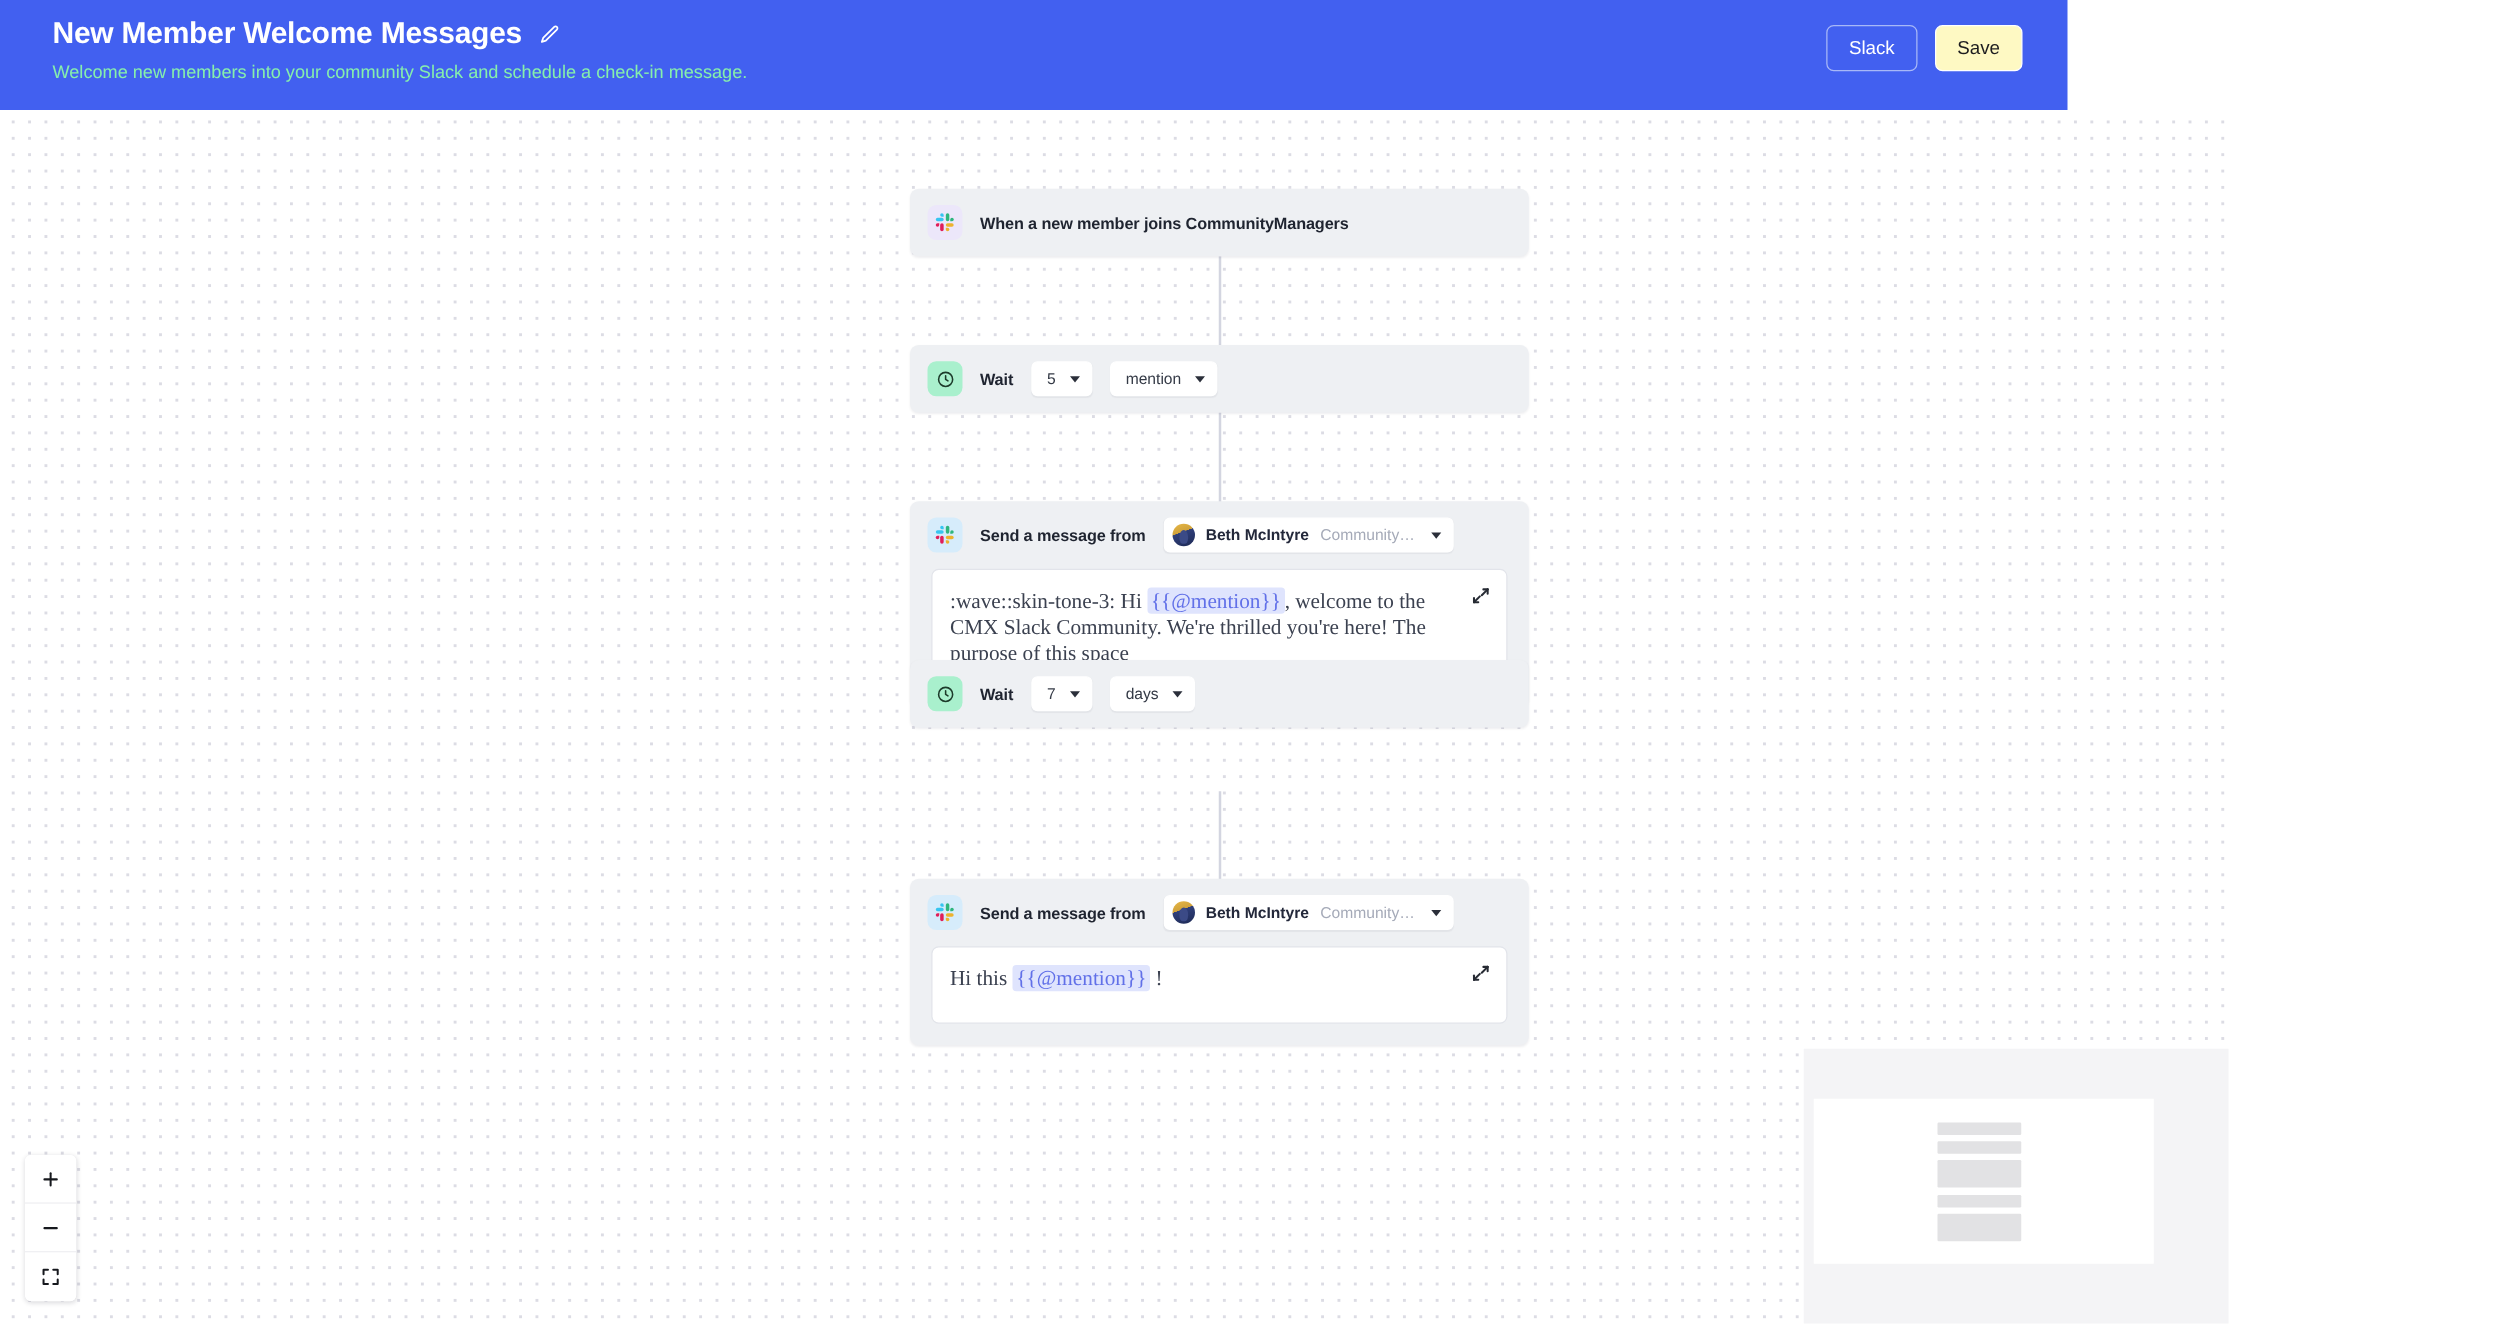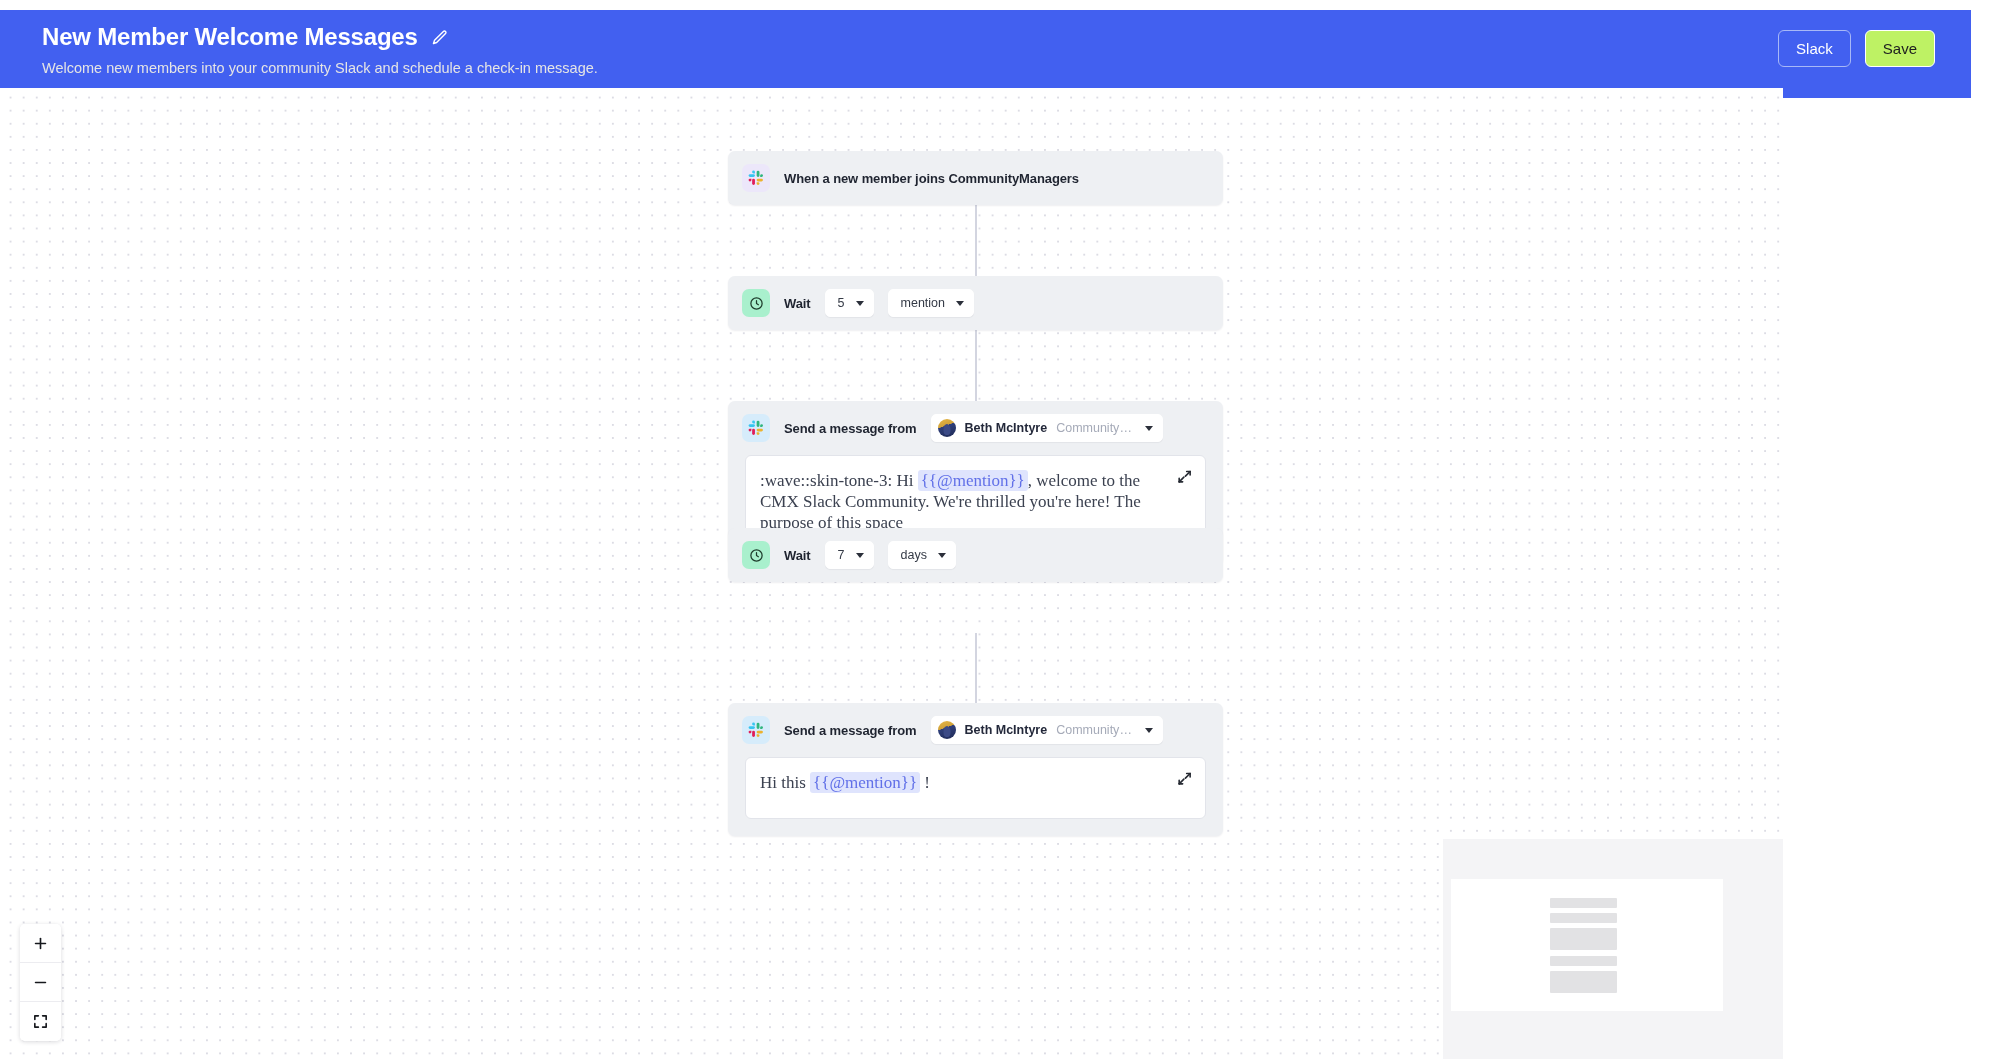--- a/index.html
+++ b/index.html
@@ -6,48 +6,48 @@
   html, body {
     width: 1999px; height: 1059px;
     font-family: "Liberation Sans", sans-serif;
     background: #ffffff;
     overflow: hidden;
   }
 
   
   .header {
     position: absolute; top: 0; left: 0;
-    width: 1971px; height: 88px;
+    width: 1654px; height: 88px;
     background: #4260f0;
-    display: flex; align-items: flex-start; justify-content: space-between; margin-top: 10px;
+    display: flex; align-items: flex-start; justify-content: space-between;
   }
   .header-left { padding: 12px 0 0 42px; }
   .title-row { display: flex; align-items: center; gap: 13px; }
   .wf-title {
     color: #ffffff; font-size: 24px; font-weight: 700;
     letter-spacing: -0.2px; line-height: 30px;
   }
   .edit-pencil { display: block; width: 17px; height: 17px; cursor: pointer; }
   .wf-sub {
-    color: #e5e5e5; font-size: 14.5px; font-weight: 400;
+    color: #86efac; font-size: 14.5px; font-weight: 400;
     margin-top: 6px; line-height: 20px;
   }
   .header-right { padding: 20px 36px 0 0; display: flex; gap: 14px; align-items: center; }
   .btn {
     font-family: "Liberation Sans", sans-serif;
     font-size: 15px; line-height: 1;
     border-radius: 6px; cursor: pointer;
     padding: 10px 17px;
   }
   .btn-cancel {
     background: transparent; color: #ffffff;
     border: 1px solid #a8b8f7;
   }
   .btn-save {
-    background: #bef264; color: #1d1d1f;
+    background: #fef9c3; color: #1d1d1f;
     border: 1px solid #ffffff; font-weight: 500;
   }
 
   
   .canvas {
     position: absolute; top: 88px; left: 0;
     width: 1783px; height: 971px;
     background-color: #ffffff;
     background-image: radial-gradient(#dcdce4 1.1px, transparent 1.2px);
     background-size: 13.1px 13.1px;

